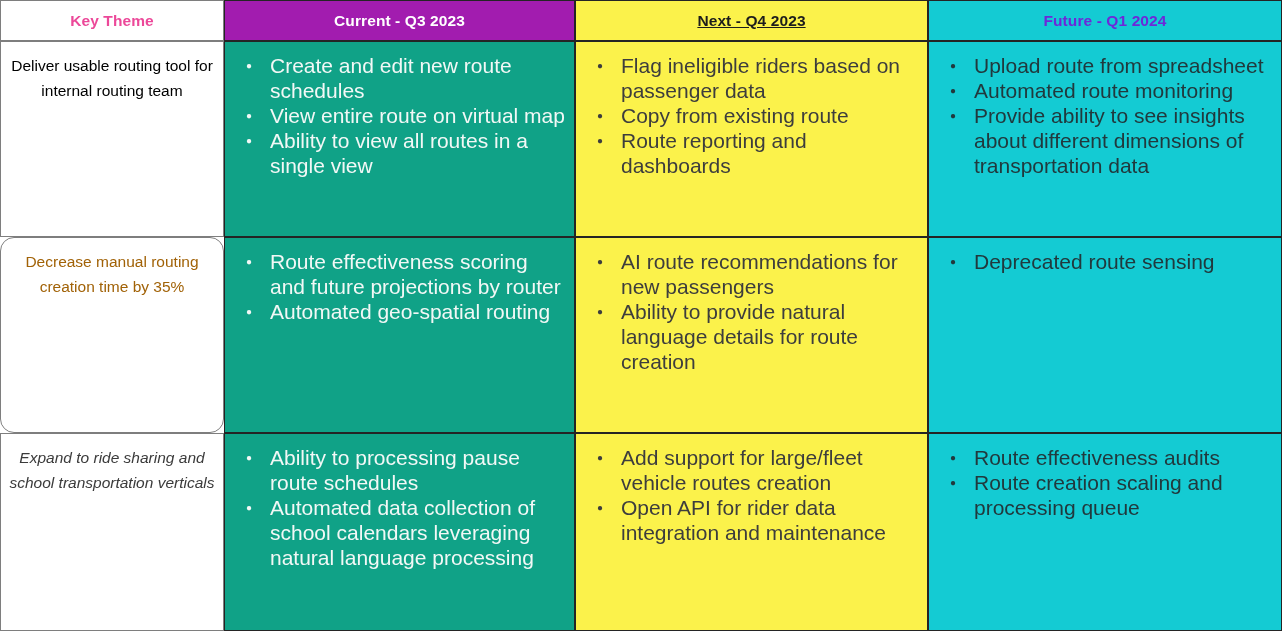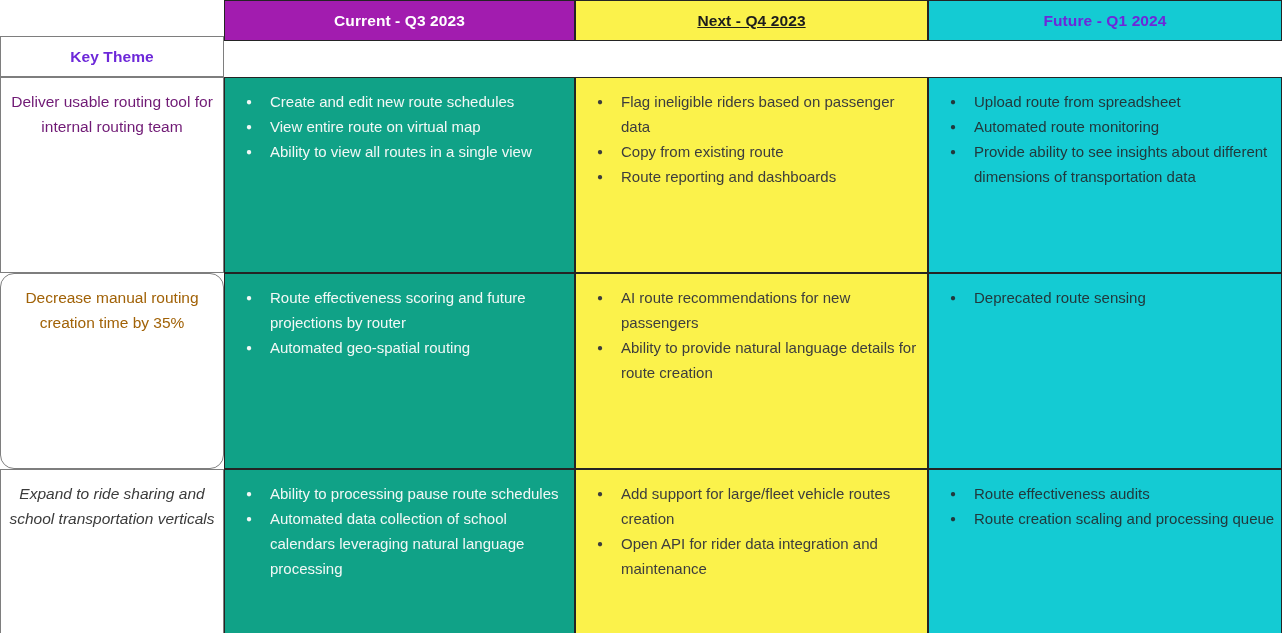--- a/index.html
+++ b/index.html
@@ -54,37 +54,37 @@
   }
   .dot {
     flex: none;
     width: 16px;
     margin-right: 13px;
     text-align: center;
     font-size: 10px;
     line-height: 25px;
   }
   .btext {
-    font-size: 15px;
+    font-size: 21px;
     line-height: 25px;
   }
 </style>
 </head>
 <body>
 
 <div class="roadmap">
   <div class="row header-row">
-    <div class="cell theme-head" style="background: rgb(255, 255, 255); color: #6d28d9; margin-top: 36px;">Key Theme</div>
+    <div class="cell theme-head" style="background: rgb(255, 255, 255); color: #ec4899;">Key Theme</div>
     <div class="cell quarter-head" style="background: #a21caf; color: rgb(255, 255, 255);">Current - Q3 2023</div>
     <div class="cell quarter-head" style="background: rgb(251, 242, 75); color: rgb(28, 28, 28); text-decoration: underline;">Next - Q4 2023</div>
     <div class="cell quarter-head" style="background: rgb(20, 203, 211); color: #6d28d9;">Future - Q1 2024</div>
   </div>
   <div id="body-rows">
       <div class="row body-row">
-        <div class="cell theme-cell" style="color: #701a75;"><span>Deliver usable routing tool for internal routing team</span></div>
+        <div class="cell theme-cell" style="color: #000000;"><span>Deliver usable routing tool for internal routing team</span></div>
         <div class="cell bullet-cell" style="background: rgb(16, 162, 135); color: rgb(242, 248, 246);">
           <ul class="bullets">
             <li>
               <span class="dot">●</span>
               <span class="btext">Create and edit new route schedules</span>
             </li>
             <li>
               <span class="dot">●</span>
               <span class="btext">View entire route on virtual map</span>
             </li>

